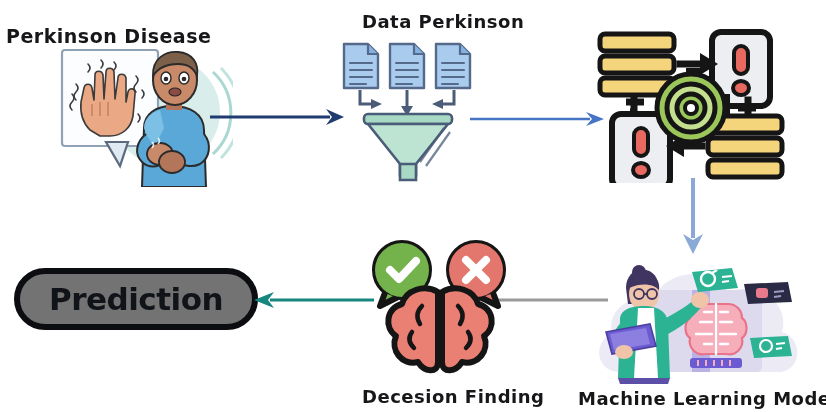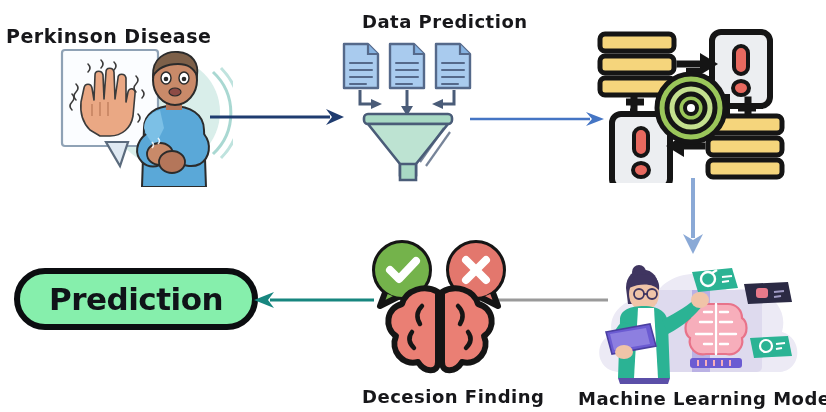--- a/index.html
+++ b/index.html
@@ -16,42 +16,42 @@
     color:#17171a;
     letter-spacing:0.5px;
     white-space:nowrap;
     transform-origin:left center;
   }
 
   
   #prediction-pill{
     position:absolute;
     left:14px;top:268px;width:244px;height:62px;
-    background:#86efac;
+    background:#737373;
     border:6px solid #0b0d10;
     border-radius:34px;
     display:flex;align-items:center;justify-content:center;
     box-sizing:border-box;
   }
   #prediction-pill span{
     font-family:"DejaVu Sans", sans-serif;
     font-weight:700;font-size:31px;color:#101318;letter-spacing:-0.5px;
   }
 
   
   .svgbox{position:absolute;display:block;}
 </style>
 </head>
 <body>
 
 <div id="canvas">
 
   <div class="lbl" style="left:6px;top:25px;font-size:19px;">Perkinson Disease</div>
 
-  <div class="lbl" style="left:362px;top:11px;font-size:18px;">Data Prediction</div>
+  <div class="lbl" style="left:362px;top:11px;font-size:18px;">Data Perkinson</div>
 
 
   <div class="lbl" style="left:578px;top:388px;font-size:18px;">Machine Learning Models</div>
 
   <div class="lbl" style="left:362px;top:386px;font-size:18px;">Decesion Finding</div>
 
   <div id="prediction-pill">
     <span>Prediction</span>
   </div>
 

